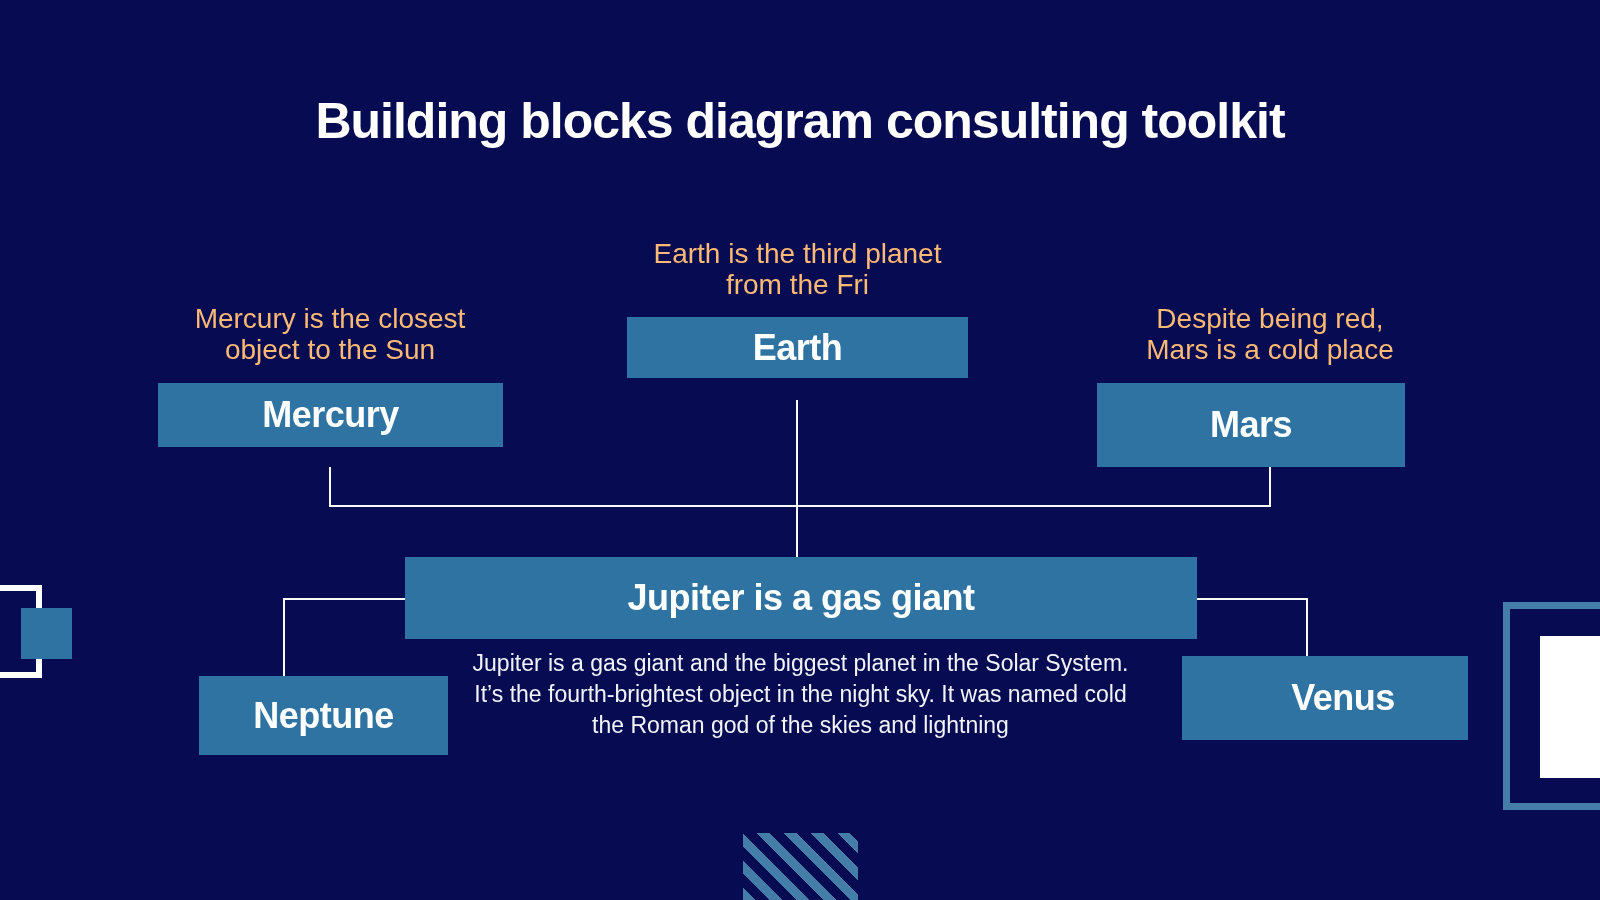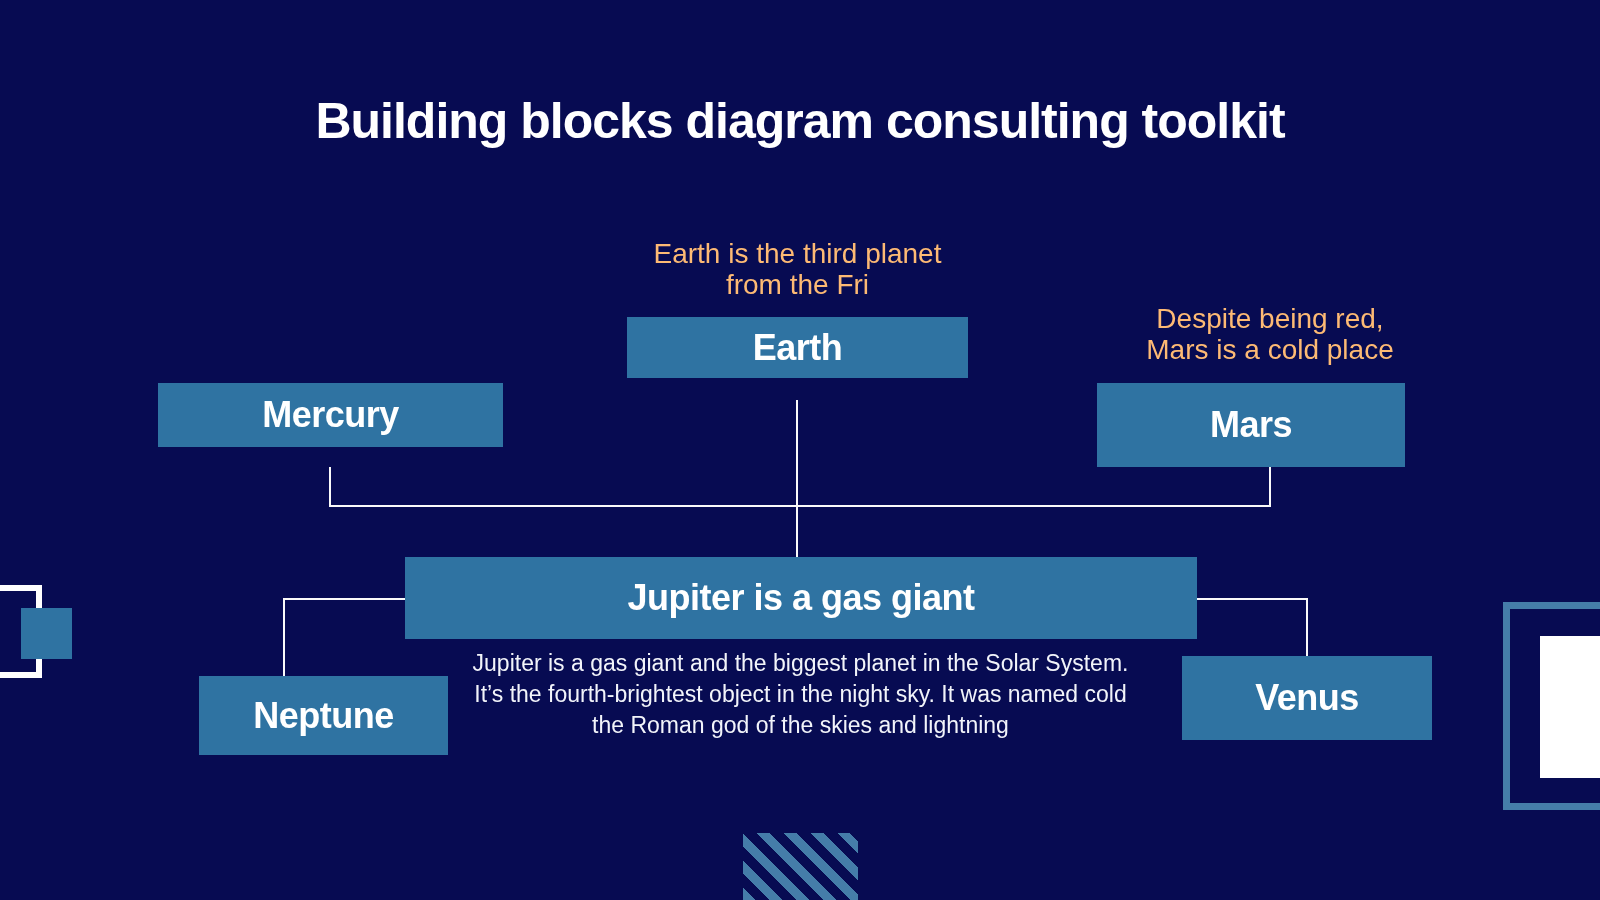--- a/index.html
+++ b/index.html
@@ -20,21 +20,21 @@
   .node {
     position: absolute; background: #2f73a2; color: #ffffff;
     display: flex; align-items: center; justify-content: center;
     font-weight: bold; font-size: 36px; letter-spacing: -0.5px;
   }
   #node-earth   { left: 627px;  top: 317px; width: 341px; height: 61px; }
   #node-mercury { left: 158px;  top: 383px; width: 345px; height: 64px; }
   #node-mars    { left: 1097px; top: 383px; width: 308px; height: 84px; }
   #node-jupiter { left: 405px;  top: 557px; width: 792px; height: 82px; }
   #node-neptune { left: 158px;  top: 676px; width: 249px; height: 79px; margin-left: 41px; }
-  #node-venus   { left: 1182px; top: 656px; width: 250px; height: 84px; }
+  #node-venus   { left: 1182px; top: 656px; width: 250px; height: 84px; padding-left: 36px; }
 
   .caption {
     position: absolute; color: #fdba74; font-size: 28px; line-height: 31px;
     text-align: center;
   }
   #caption-earth   { left: 620px;  top: 238px; width: 355px; }
   #caption-mercury { left: 155px;  top: 303px; width: 350px; }
   #caption-mars    { left: 1095px; top: 303px; width: 350px; }
 
   .description {
@@ -67,20 +67,24 @@
 <body>
 
 <div class="slide">
 
   <h1 class="title">Building blocks diagram consulting toolkit</h1>
 
   <div class="caption" id="caption-earth">
     <span>Earth is the third planet</span><br>
     <span>from the Fri</span>
   </div>
+  <div class="caption" id="caption-mercury">
+    <span>Mercury is the closest</span><br>
+    <span>object to the Sun</span>
+  </div>
   <div class="caption" id="caption-mars">
     <span>Despite being red,</span><br>
     <span>Mars is a cold place</span>
   </div>
 
   <div class="line" id="line-mercury-v"></div>
   <div class="line" id="line-mars-v"></div>
   <div class="line" id="line-top-h"></div>
   <div class="line" id="line-earth-v"></div>
   <div class="line" id="line-neptune-h"></div>

